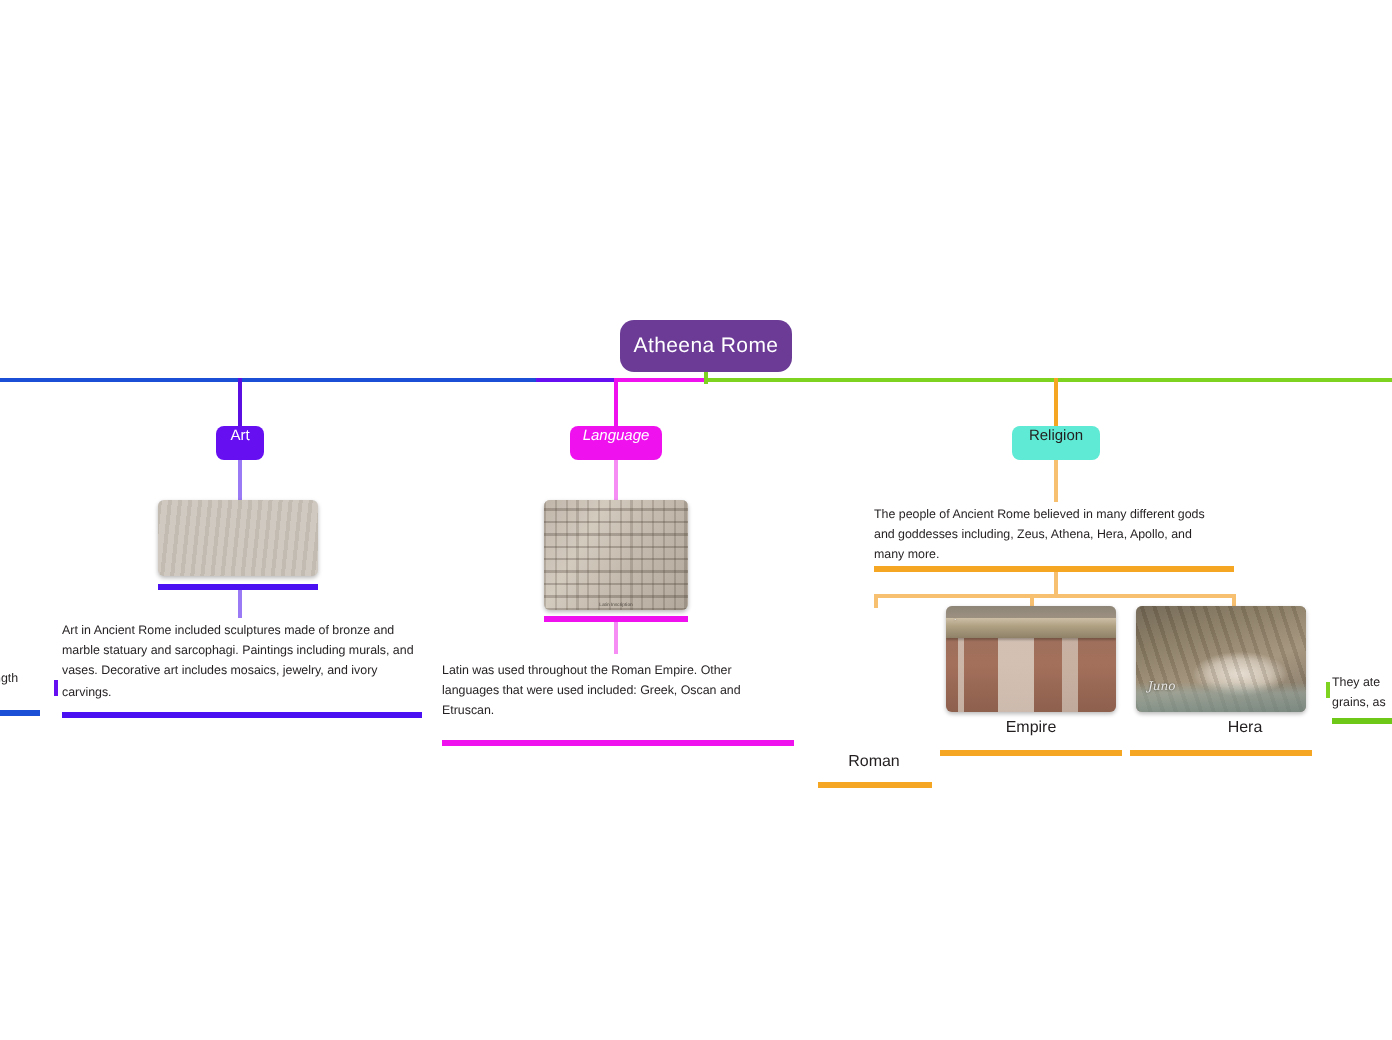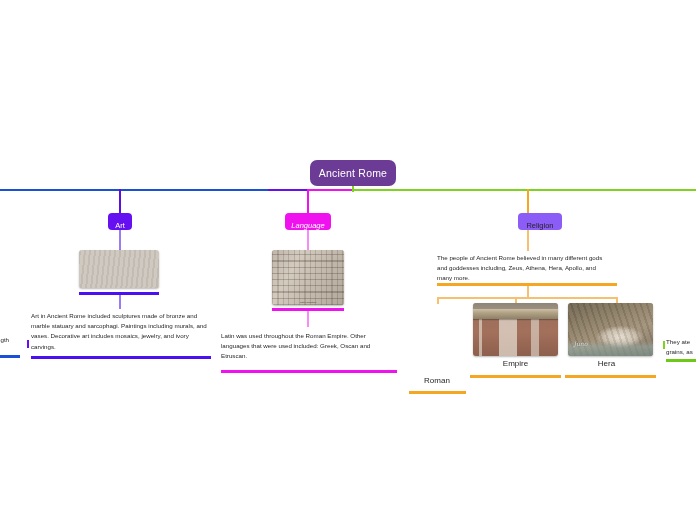--- a/index.html
+++ b/index.html
@@ -37,21 +37,21 @@
     white-space: nowrap;
   }
 
   
   .branch-node {
     position: absolute;
     height: 17px;
     border-radius: 4px;
     color: #ffffff;
     font-size: 7.5px;
-    display: flex; align-items: flex-end; justify-content: center;
+    display: flex; align-items: flex-start; justify-content: center;
     padding: 0 7px;
     white-space: nowrap;
     box-sizing: border-box;
   }
   .branch-node.dark-text { color: #231f20; }
 
   
   .desc {
     position: absolute;
     font-size: 6.2px;
@@ -111,21 +111,21 @@
 
 <div id="canvas">
 
   <div class="hline" style="left:0px; top:189px; width:270px; background:#1a4fd6;"></div>
   <div class="hline" style="left:268px; top:189px; width:432px; background:#6610f2;"></div>
   <div class="hline" style="left:307px; top:189px; width:46px; background:#ef12ef;"></div>
   <div class="hline" style="left:352px; top:189px; width:344px; background:#7ed321;"></div>
 
   <div class="vline" style="left:352px; top:186px; height:6px; background:#7ed321;"></div>
   <div class="root-node">
-    <span>Ancient Rome</span>
+    <span>Atheena Rome</span>
   </div>
 
   <div class="vline" style="left:119px; top:189px; height:24px; background:#5b0fe0;"></div>
   <div class="branch-node" style="left:108px; top:213px; width:24px; background:#6610f2;">
     <span>Art</span>
   </div>
   <div class="vline" style="left:119px; top:230px; height:20px; background:#9a7af5;"></div>
 
   <div class="pic" style="left:79px; top:250px; width:80px; height:38px;">
     <div class="scene" style="background:
@@ -160,21 +160,21 @@
            opacity:.85;"></div>
     <div class="incaption">Latin Inscription</div>
   </div>
   <div class="desc-rule" style="left:272px; top:308px; width:72px; background:#ef12ef;"></div>
   <div class="vline" style="left:307px; top:311px; height:16px; background:#f58df5;"></div>
 
   <div class="desc" style="left:221px; top:331px; width:172px;">Latin was used throughout the Roman Empire. Other languages that were used included: Greek, Oscan and Etruscan.</div>
   <div class="desc-rule" style="left:221px; top:370px; width:176px; background:#ef12ef;"></div>
 
   <div class="vline" style="left:527px; top:189px; height:24px; background:#f5a623;"></div>
-  <div class="branch-node dark-text" style="left:506px; top:213px; width:44px; background:#8b5cf6;margin-left:12px;">
+  <div class="branch-node dark-text" style="left:506px; top:213px; width:44px; background:#5eead4;">
     <span>Religion</span>
   </div>
   <div class="vline" style="left:527px; top:230px; height:21px; background:#f7c071;"></div>
 
   <div class="desc" style="left:437px; top:253px; width:172px;">The people of Ancient Rome believed in many different gods and goddesses including, Zeus, Athena, Hera, Apollo, and many more.</div>
   <div class="desc-rule" style="left:437px; top:283px; width:180px; background:#f5a623;"></div>
 
   <div class="vline" style="left:527px; top:286px; height:12px; background:#f7c071;"></div>
   <div class="hline" style="left:437px; top:297px; width:180px; background:#f7c071;"></div>
   <div class="vline" style="left:437px; top:297px; height:7px; background:#f7c071;"></div>
@@ -202,21 +202,21 @@
   <div class="pic" style="left:568px; top:303px; width:85px; height:53px;">
     <div class="scene" style="background:
            radial-gradient(ellipse 34px 16px at 52px 34px, #e6ddd0 0%, #c9bdac 45%, transparent 70%),
            linear-gradient(160deg, #6f6451 0%, #8a7c63 30%, #a2927a 60%, #7d7161 100%);"></div>
     <div class="scene" style="background:
            repeating-linear-gradient(72deg, rgba(60,52,40,0.22) 0 2px, rgba(255,255,255,0.08) 2px 6px);
            opacity:.6;"></div>
     <div class="scene" style="background: linear-gradient(transparent 72%, rgba(150,170,165,0.55) 82%, rgba(120,145,140,0.7) 100%);"></div>
     <div class="sig" style="left:6px; bottom:9px; font-size:6px;">Juno</div>
   </div>
-  <div class="card-label" style="left:564px; top:359px; width:85px;">Hera</div>
+  <div class="card-label" style="left:580px; top:359px; width:85px;">Hera</div>
   <div class="card-rule" style="left:565px; top:375px; width:91px; background:#f5a623;"></div>
 
   <div class="edge-text" style="left:-3px; top:335px;">ngth</div>
   <div class="desc-rule" style="left:-20px; top:355px; width:40px; background:#1a4fd6;"></div>
   <div class="vline" style="left:27px; top:340px; height:8px; background:#6610f2;"></div>
 
   <div class="edge-text" style="left:666px; top:337px;">They ate</div>
   <div class="edge-text" style="left:666px; top:347px;">grains, as</div>
   <div class="desc-rule" style="left:666px; top:359px; width:40px; background:#6ec818;"></div>
   <div class="vline" style="left:663px; top:341px; height:8px; background:#7ed321;"></div>

